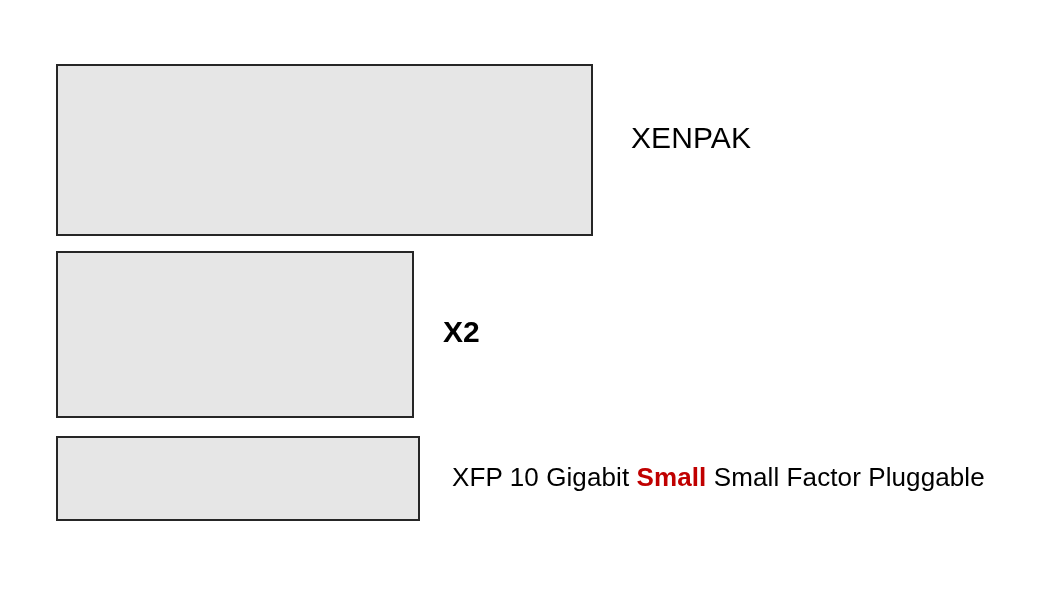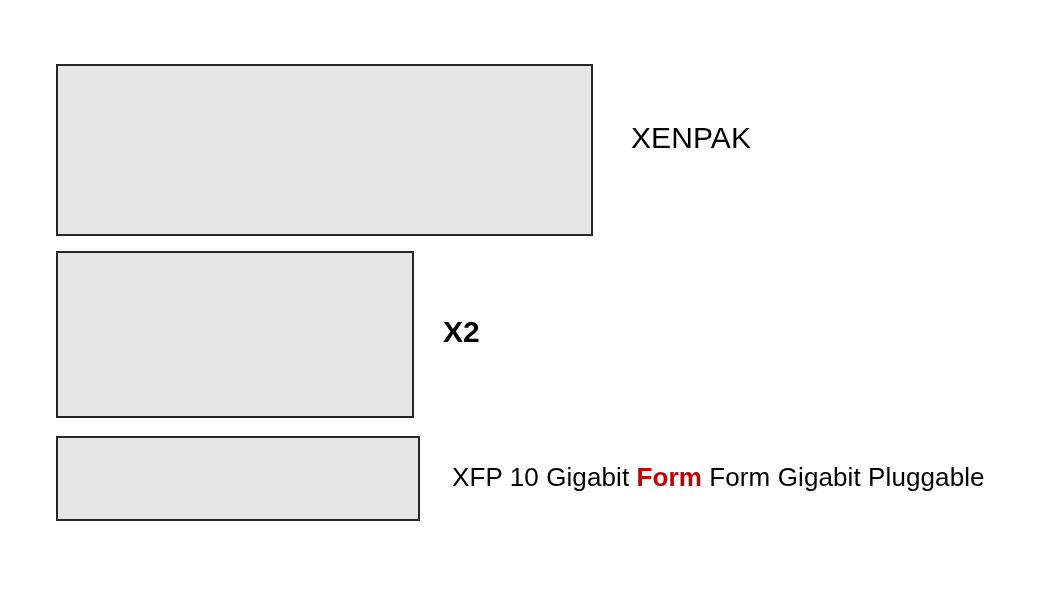--- a/index.html
+++ b/index.html
@@ -93,15 +93,15 @@
 
 <div id="stage">
 
   <div class="box" id="box-xenpak" style="background: rgb(230, 230, 230); border-color: rgb(38, 38, 38);"></div>
   <div class="box-label" id="label-xenpak" style="color: rgb(0, 0, 0);">XENPAK</div>
 
   <div class="box" id="box-x2" style="background: rgb(230, 230, 230); border-color: rgb(38, 38, 38);"></div>
   <div class="box-label" id="label-x2" style="color: rgb(0, 0, 0);">X2</div>
 
   <div class="box" id="box-xfp" style="background: rgb(230, 230, 230); border-color: rgb(38, 38, 38);"></div>
-  <div class="box-label" id="label-xfp" style="color: rgb(0, 0, 0);"><span class="label-part">XFP 10 Gigabit </span><span class="label-part emphasis-red" style="color: rgb(192, 0, 0);">Form</span><span class="label-part"> Form Gigabit Pluggable</span></div>
+  <div class="box-label" id="label-xfp" style="color: rgb(0, 0, 0);"><span class="label-part">XFP 10 Gigabit </span><span class="label-part emphasis-red" style="color: rgb(192, 0, 0);">Small</span><span class="label-part"> Small Factor Pluggable</span></div>
 
 </div>
 
 </body></html>

